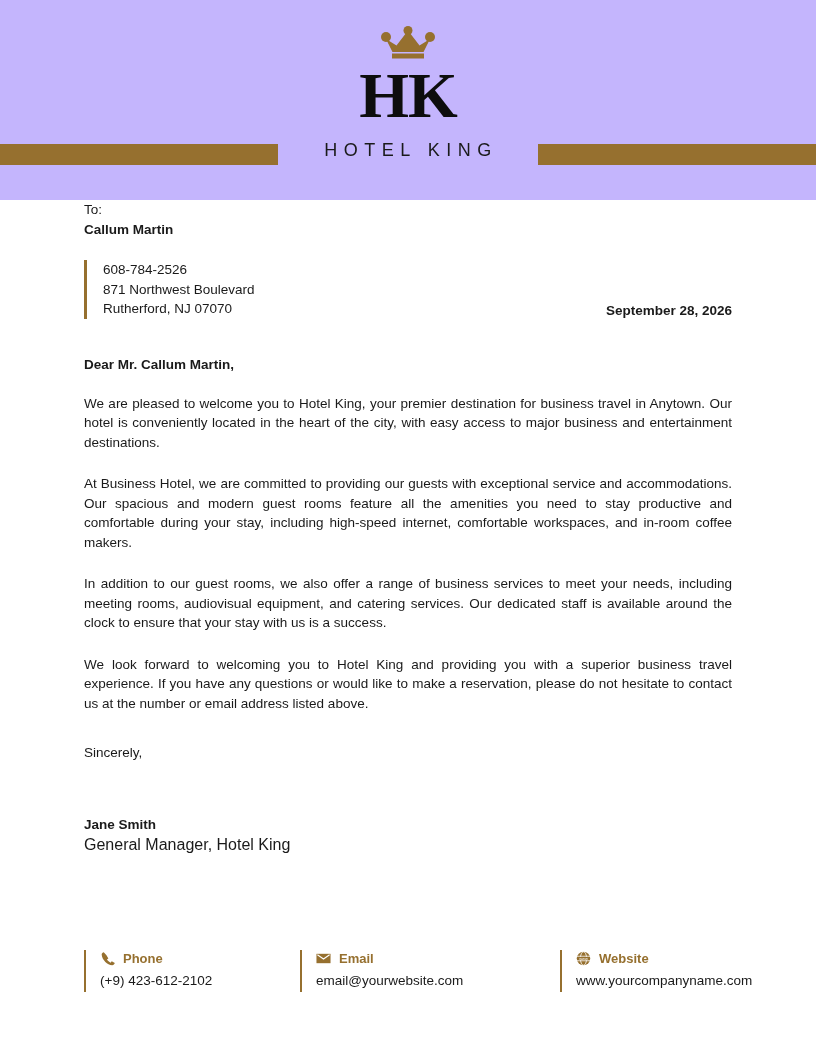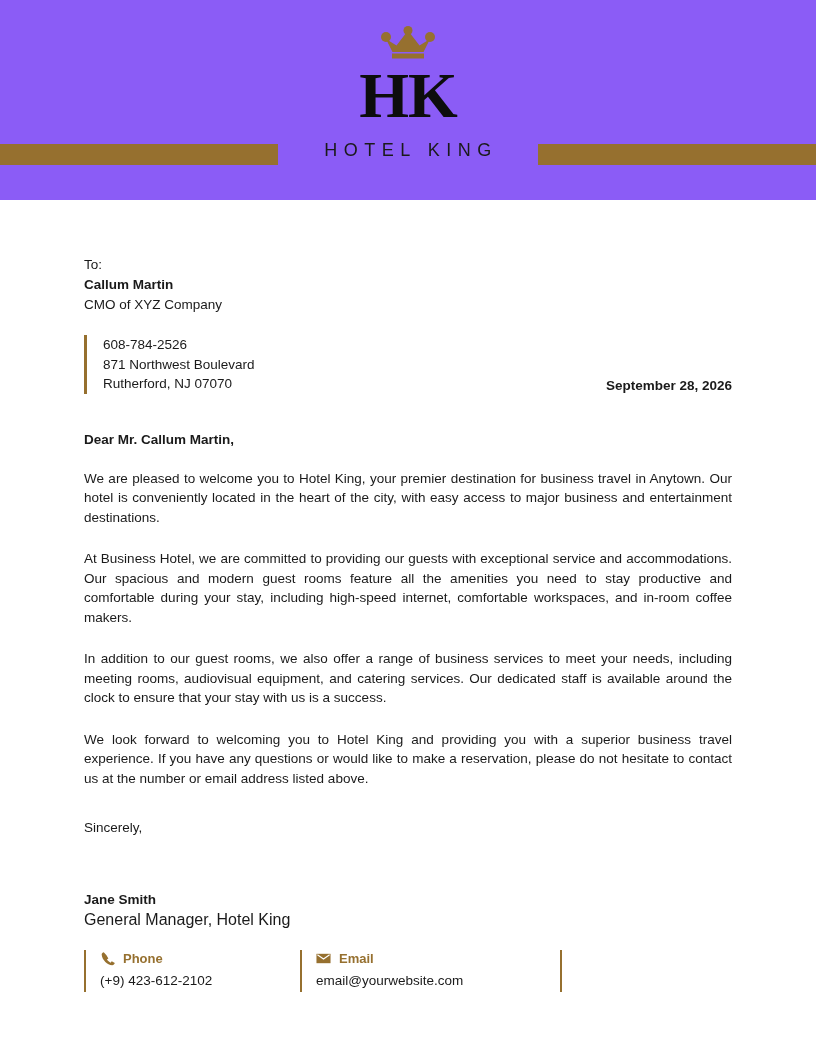--- a/index.html
+++ b/index.html
@@ -13,21 +13,21 @@
     font-family: "Liberation Sans", sans-serif;
     color: #1a1a1a;
     overflow: hidden;
   }
 
   
   .header {
     position: relative;
     width: 816px;
     height: 200px;
-    background: #8b5cf6;
+    background: #c4b5fd;
     box-sizing: border-box;
   }
   .logo-block {
     position: absolute;
     left: 0;
     right: 0;
     top: 26px;
     display: flex;
     flex-direction: column;
     align-items: center;
@@ -67,21 +67,20 @@
   .bar-right { right: 0; width: 278px; }
 
   
   .sheet {
     position: relative;
     padding: 0 84px;
     box-sizing: border-box;
     width: 816px;
   }
   .to-label {
-    margin-top: 55px;
     font-size: 13.5px;
     line-height: 20px;
   }
   .to-name {
     font-size: 13.5px;
     font-weight: 700;
     line-height: 20px;
   }
   .to-role {
     font-size: 13.5px;
@@ -207,21 +206,20 @@
     </svg>
     <div class="monogram">HK</div>
     <div class="wordmark">HOTEL KING</div>
   </div>
 </div>
 
 <div class="sheet">
 
   <div class="to-label">To:</div>
   <div class="to-name">Callum Martin</div>
-  <div class="to-role">CMO of XYZ Company</div>
 
   <div class="addr-row">
     <div class="accent-bar"></div>
     <div class="addr-lines">
       <div>608-784-2526</div>
       <div>871 Northwest Boulevard</div>
       <div>Rutherford, NJ 07070</div>
     </div>
     <div class="date">September 28, 2026</div>
   </div>
@@ -262,14 +260,27 @@
           <path d="M1.5 4 L8 8.6 L14.5 4" stroke="#ffffff" stroke-width="1.2" fill="none"></path>
         </svg>
         <span class="flabel">Email</span>
       </div>
       <div class="fvalue">email@yourwebsite.com</div>
     </div>
   </div>
 
   <div class="fcol fcol-website">
     <div class="fdiv"></div>
+    <div class="fbody">
+      <div class="fhead">
+        <svg class="ficon" viewBox="0 0 16 16">
+          <circle cx="8" cy="8" r="7.2" fill="#96702f"></circle>
+          <ellipse cx="8" cy="8" rx="3.3" ry="7.2" fill="none" stroke="#ffffff" stroke-width="0.9"></ellipse>
+          <path d="M1 5.6h14M1 10.4h14" stroke="#ffffff" stroke-width="0.9"></path>
+          <rect x="2.6" y="6.3" width="10.8" height="3.4" fill="#96702f"></rect>
+          <text x="8" y="9.4" font-family="Liberation Sans, sans-serif" font-size="4.2" fill="#ffffff" text-anchor="middle">www</text>
+        </svg>
+        <span class="flabel">Website</span>
+      </div>
+      <div class="fvalue">www.yourcompanyname.com</div>
+    </div>
   </div>
 </div>
 
 </body></html>

